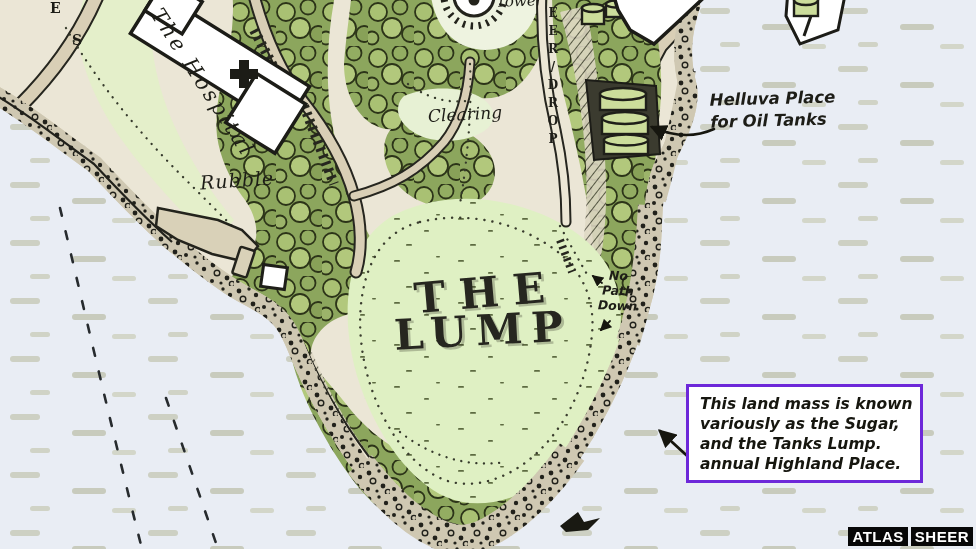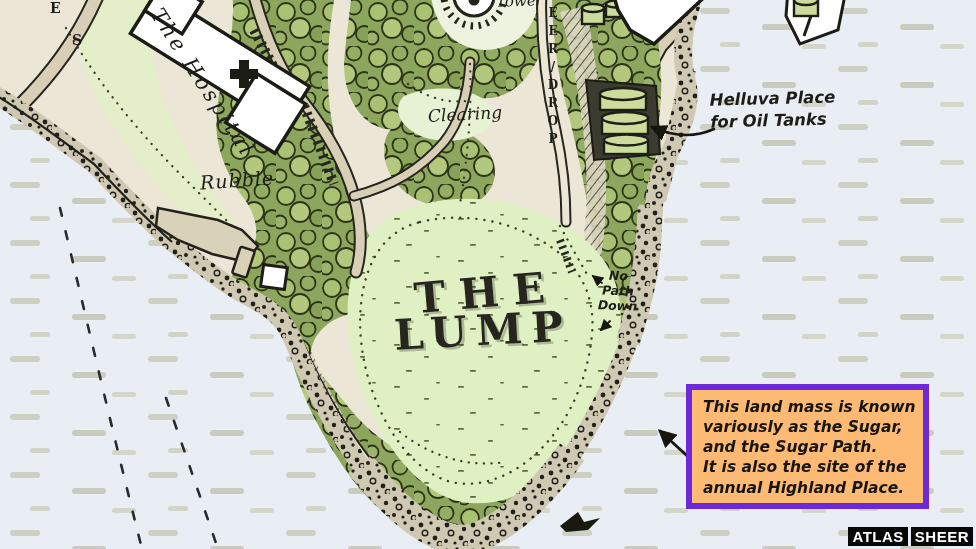--- a/index.html
+++ b/index.html
@@ -24,22 +24,22 @@
     text-shadow:2.5px 2.5px 0 rgba(45,45,35,.28);}
   .lump2{left:394px;top:306px;font-family:"DejaVu Serif",serif;font-weight:bold;font-style:normal;
     font-size:42px;letter-spacing:9px;color:#26261f;transform:rotate(-3deg);
     text-shadow:2.5px 2.5px 0 rgba(45,45,35,.28);}
   .nopath-lbl{left:590px;top:269px;width:56px;text-align:center;font-size:12.5px;
     line-height:1.18;transform:rotate(2deg);white-space:normal;}
   .nopath-lbl span{display:block;}
   .helluva-lbl{left:710px;top:88px;font-size:16.5px;font-weight:700;line-height:1.32;
     transform:rotate(-1.5deg);}
   .helluva-lbl span{display:block;}
-  .note{position:absolute;left:686px;top:384px;width:212px;background:#fdba74;
-    border:6px solid #6d28d9;padding:7px 8px 5px 11px;z-index:6;
+  .note{position:absolute;left:686px;top:384px;width:212px;background:#ffffff;
+    border:3px solid #6d28d9;padding:7px 8px 5px 11px;z-index:6;
     font-style:italic;font-weight:600;font-size:15.5px;line-height:1.3;color:#16160f;}
   .note div{white-space:nowrap;}
   .watermark{position:absolute;right:3px;bottom:3px;display:flex;gap:3px;z-index:9;}
   .watermark span{background:#070707;color:#ffffff;font-family:"Liberation Sans",sans-serif;
     font-weight:700;font-size:15px;padding:1px 4px;letter-spacing:.5px;}
 </style>
 </head>
 <body>
 
 <div class="canvas">
@@ -239,22 +239,21 @@
 </div>
 
 <div class="lbl hand helluva-lbl">
   <span>Helluva Place</span>
   <span>for Oil Tanks</span>
 </div>
 
 <div class="note">
   <div>This land mass is known</div>
   <div>variously as the Sugar,</div>
-  <div>and the Sugar Path.</div>
-  <div>It is also the site of the</div>
+  <div>and the Tanks Lump.</div>
   <div>annual Highland Place.</div>
 </div>
 
 <div class="watermark">
   <span>ATLAS</span>
   <span>SHEER</span>
 </div>
 
 </div>
 

